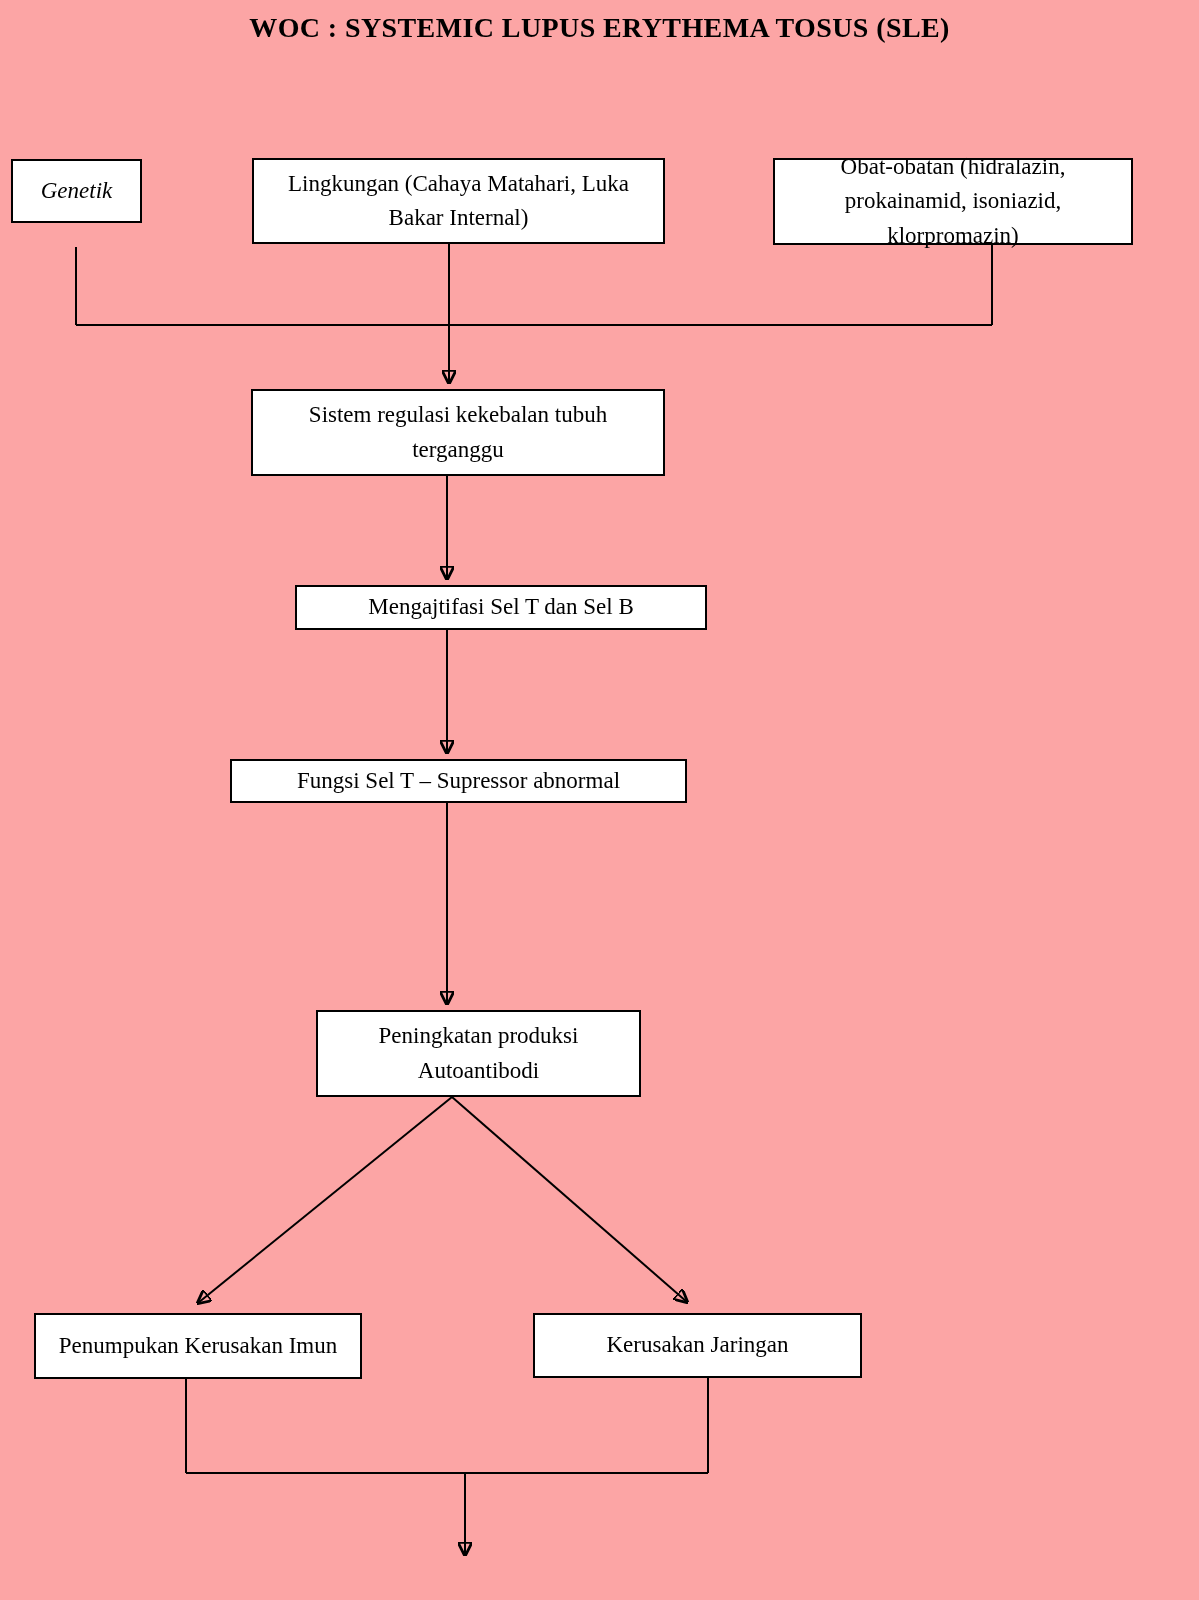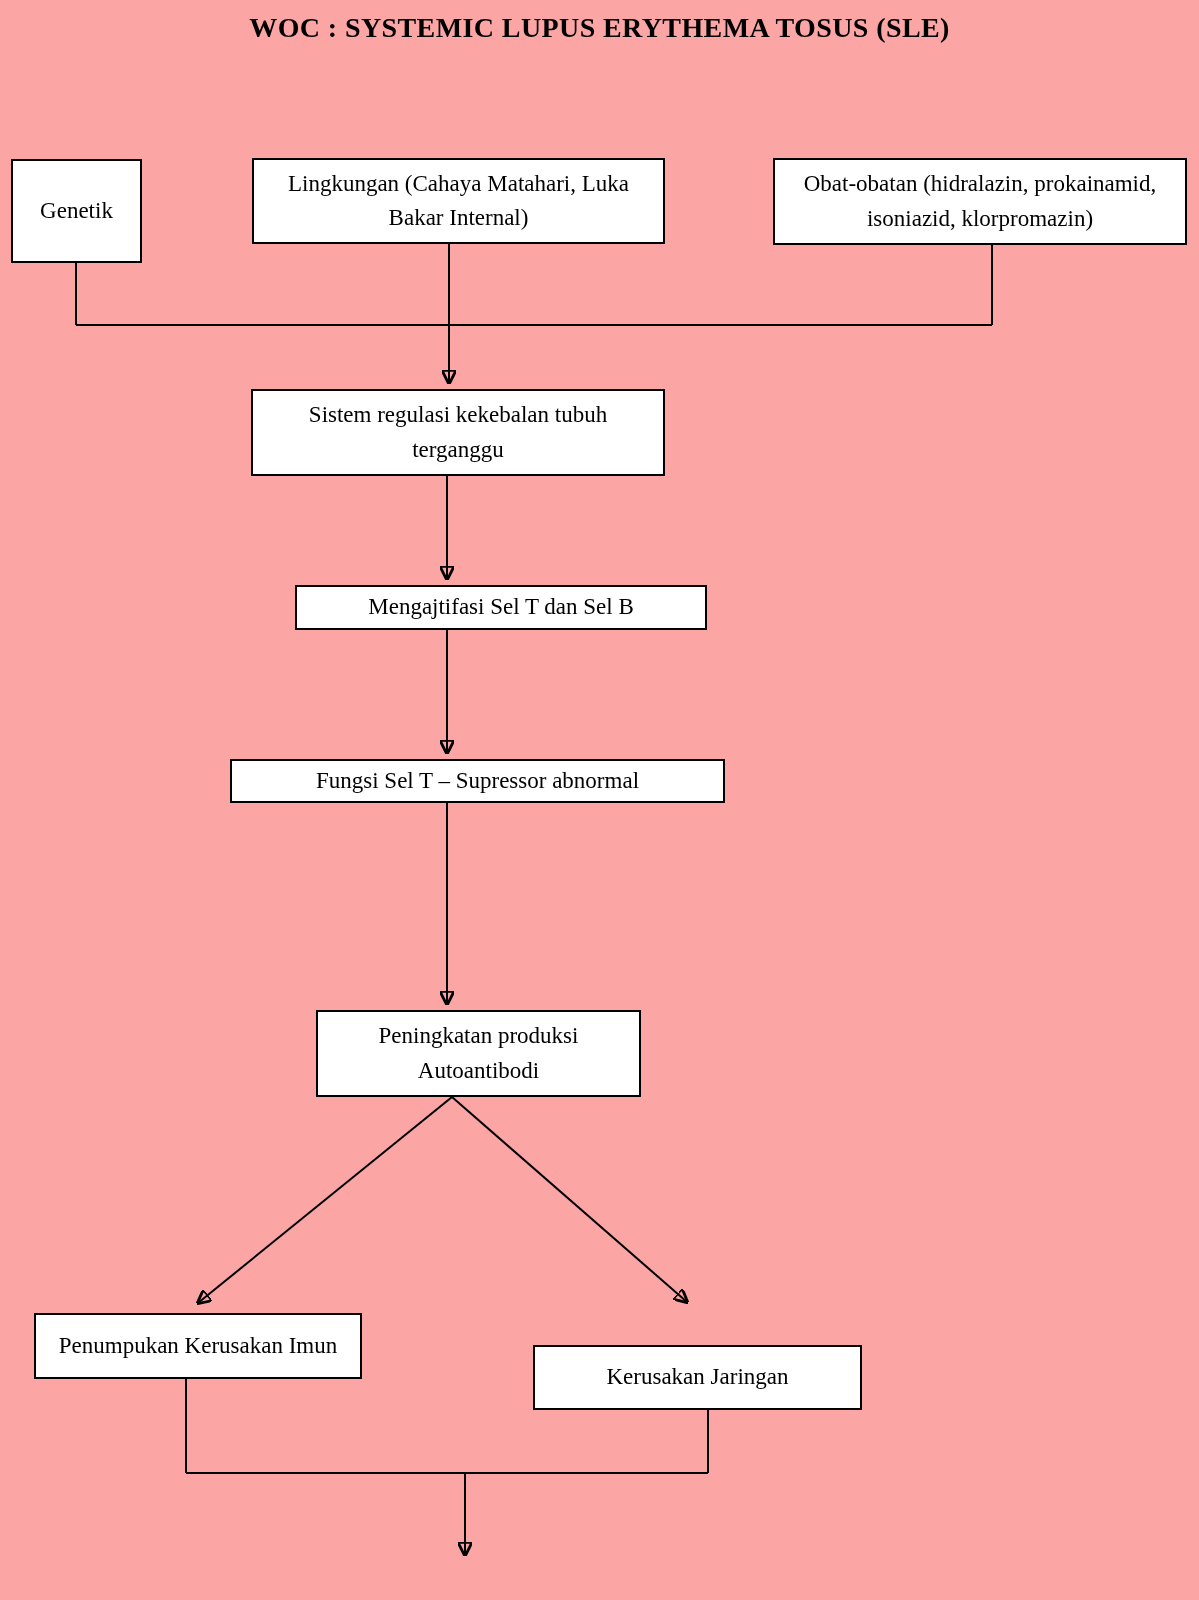--- a/index.html
+++ b/index.html
@@ -45,29 +45,29 @@
     border: 2px solid #000000;
     background: #ffffff;
     display: flex;
     align-items: center;
     justify-content: center;
     text-align: center;
     font-size: 23px;
     line-height: 1.5;
     padding: 0 8px;
   }
-  .node-genetik        { left: 11px;  top: 159px; width: 131px; height: 104px; }
+  .node-genetik        { left: 11px;  top: 159px; width: 131px; height: 64px; font-style: italic; }
   .node-lingkungan     { left: 252px; top: 158px; width: 413px; height: 86px; padding: 4px 20px; }
-  .node-obat           { left: 773px; top: 158px; width: 414px; height: 87px; padding: 0 4px; }
+  .node-obat           { left: 773px; top: 158px; width: 360px; height: 87px; padding: 0 4px; }
   .node-sistem         { left: 251px; top: 389px; width: 414px; height: 87px; padding: 0 10px; }
   .node-mengajtifasi   { left: 295px; top: 585px; width: 412px; height: 45px; }
-  .node-fungsi         { left: 230px; top: 759px; width: 495px; height: 44px; }
+  .node-fungsi         { left: 230px; top: 759px; width: 457px; height: 44px; }
   .node-peningkatan    { left: 297px; top: 1010px; width: 325px; height: 87px; padding: 0 12px; margin-left: 19px; }
   .node-penumpukan     { left: 34px;  top: 1313px; width: 328px; height: 66px; }
-  .node-kerusakan      { left: 533px; top: 1313px; width: 329px; height: 65px; margin-top: 32px; }
+  .node-kerusakan      { left: 533px; top: 1313px; width: 329px; height: 65px; }
 </style>
 </head>
 <body>
 
 <div class="canvas">
 
   <div class="diagram-title">WOC : SYSTEMIC LUPUS ERYTHEMA TOSUS (SLE)</div>
 
   <svg class="connectors" viewBox="0 0 1199 1600" xmlns="http://www.w3.org/2000/svg">
     <defs>

